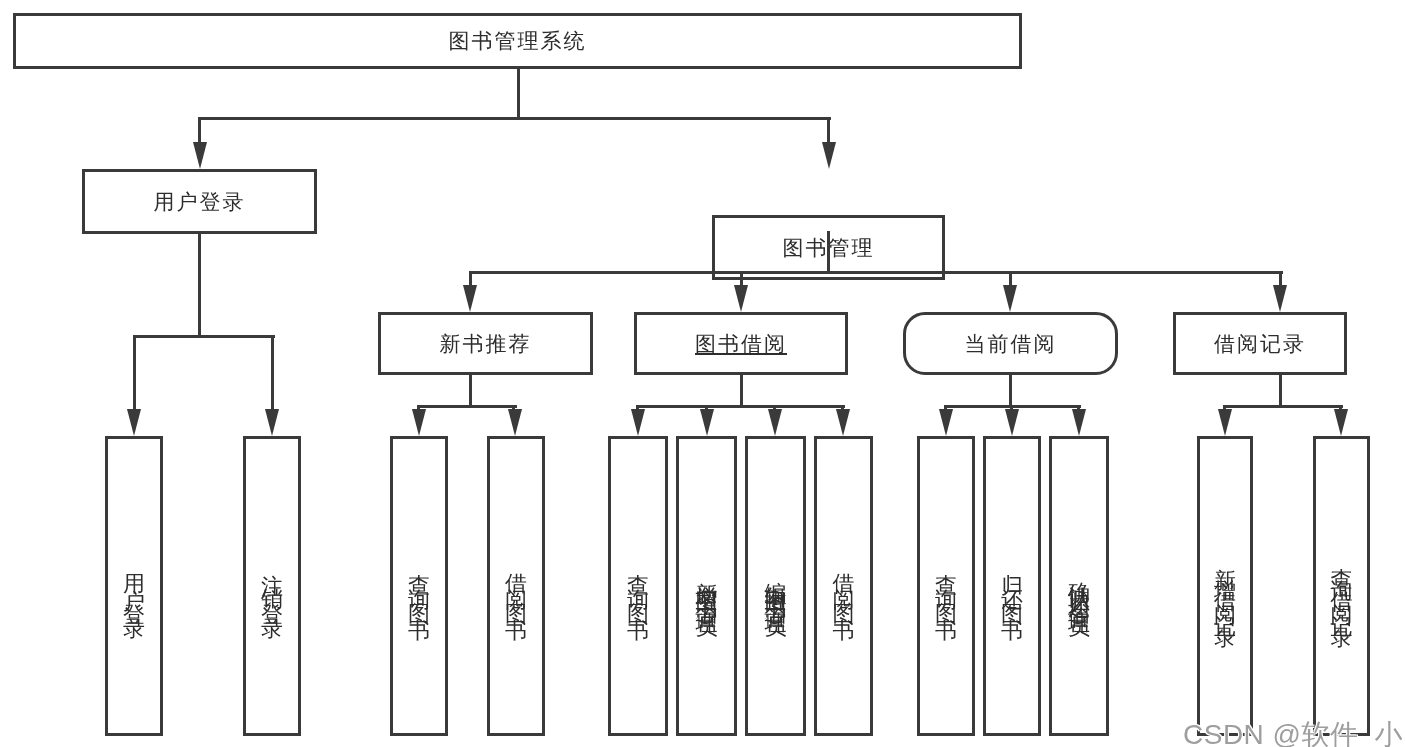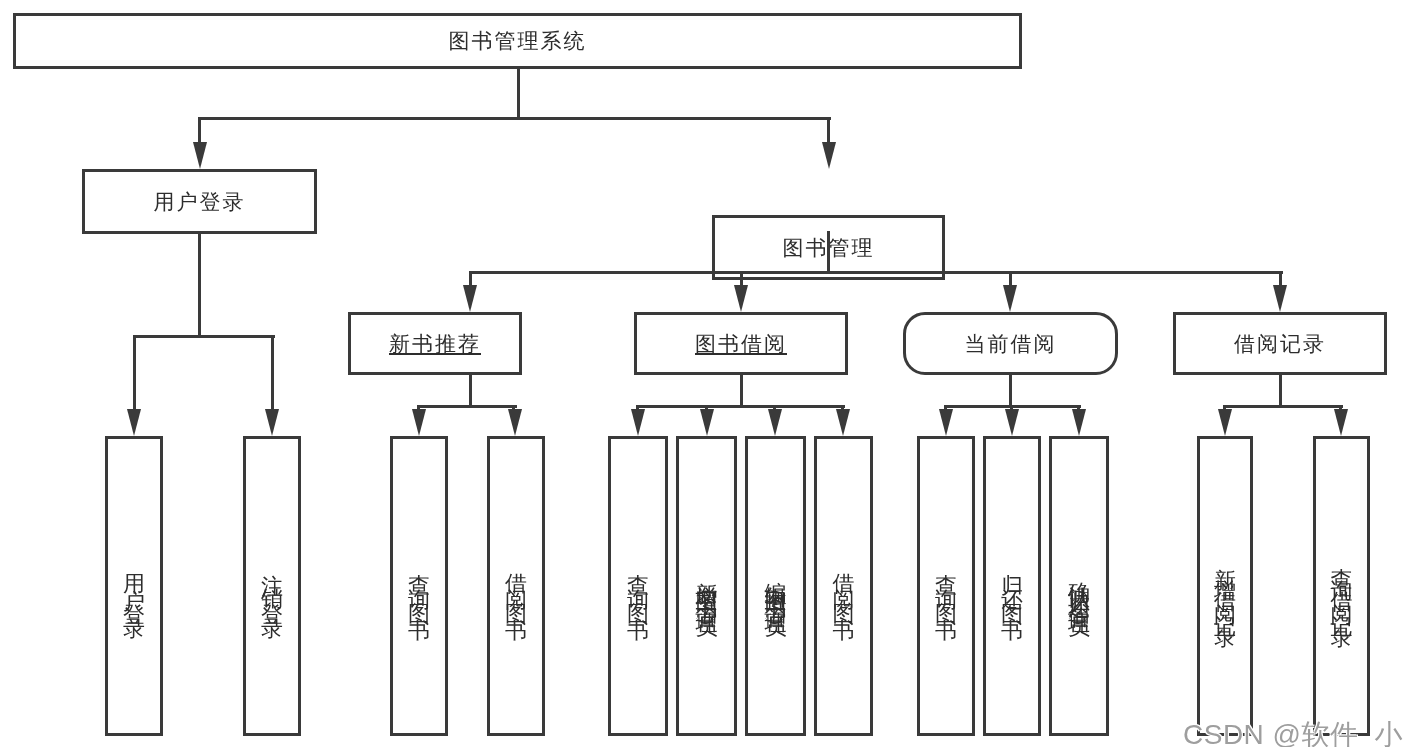--- a/index.html
+++ b/index.html
@@ -57,27 +57,27 @@
 <body>
 
 <div class="canvas">
 
   <div class="box" style="left:13px;top:13px;width:1009px;height:56px;">图书管理系统</div>
 
   <div class="box" style="left:82px;top:169px;width:235px;height:65px;">用户登录</div>
 
   <div class="box" style="left:712px;top:168px;width:233px;height:65px;margin-top:47px;">图书管理</div>
 
-  <div class="box" style="left:348px;top:312px;width:174px;height:63px;text-decoration:underline;">新书推荐</div>
+  <div class="box" style="left:378px;top:312px;width:215px;height:63px;">新书推荐</div>
 
   <div class="box" style="left:634px;top:312px;width:214px;height:63px;text-decoration:underline;">图书借阅</div>
 
   <div class="box" style="left:903px;top:312px;width:215px;height:63px;border-radius:22px;">当前借阅</div>
 
-  <div class="box" style="left:1173px;top:312px;width:214px;height:63px;">借阅记录</div>
+  <div class="box" style="left:1173px;top:312px;width:174px;height:63px;">借阅记录</div>
 
   <div class="box leaf" style="left:105px;top:436px;width:58px;height:300px;">用户登录</div>
 
   <div class="box leaf" style="left:243px;top:436px;width:58px;height:300px;">注销登录</div>
 
   <div class="box leaf" style="left:390px;top:436px;width:58px;height:300px;">查询图书</div>
 
   <div class="box leaf" style="left:487px;top:436px;width:58px;height:300px;">借阅图书</div>
 
   <div class="box leaf" style="left:608px;top:436px;width:60px;height:300px;">查询图书</div>

